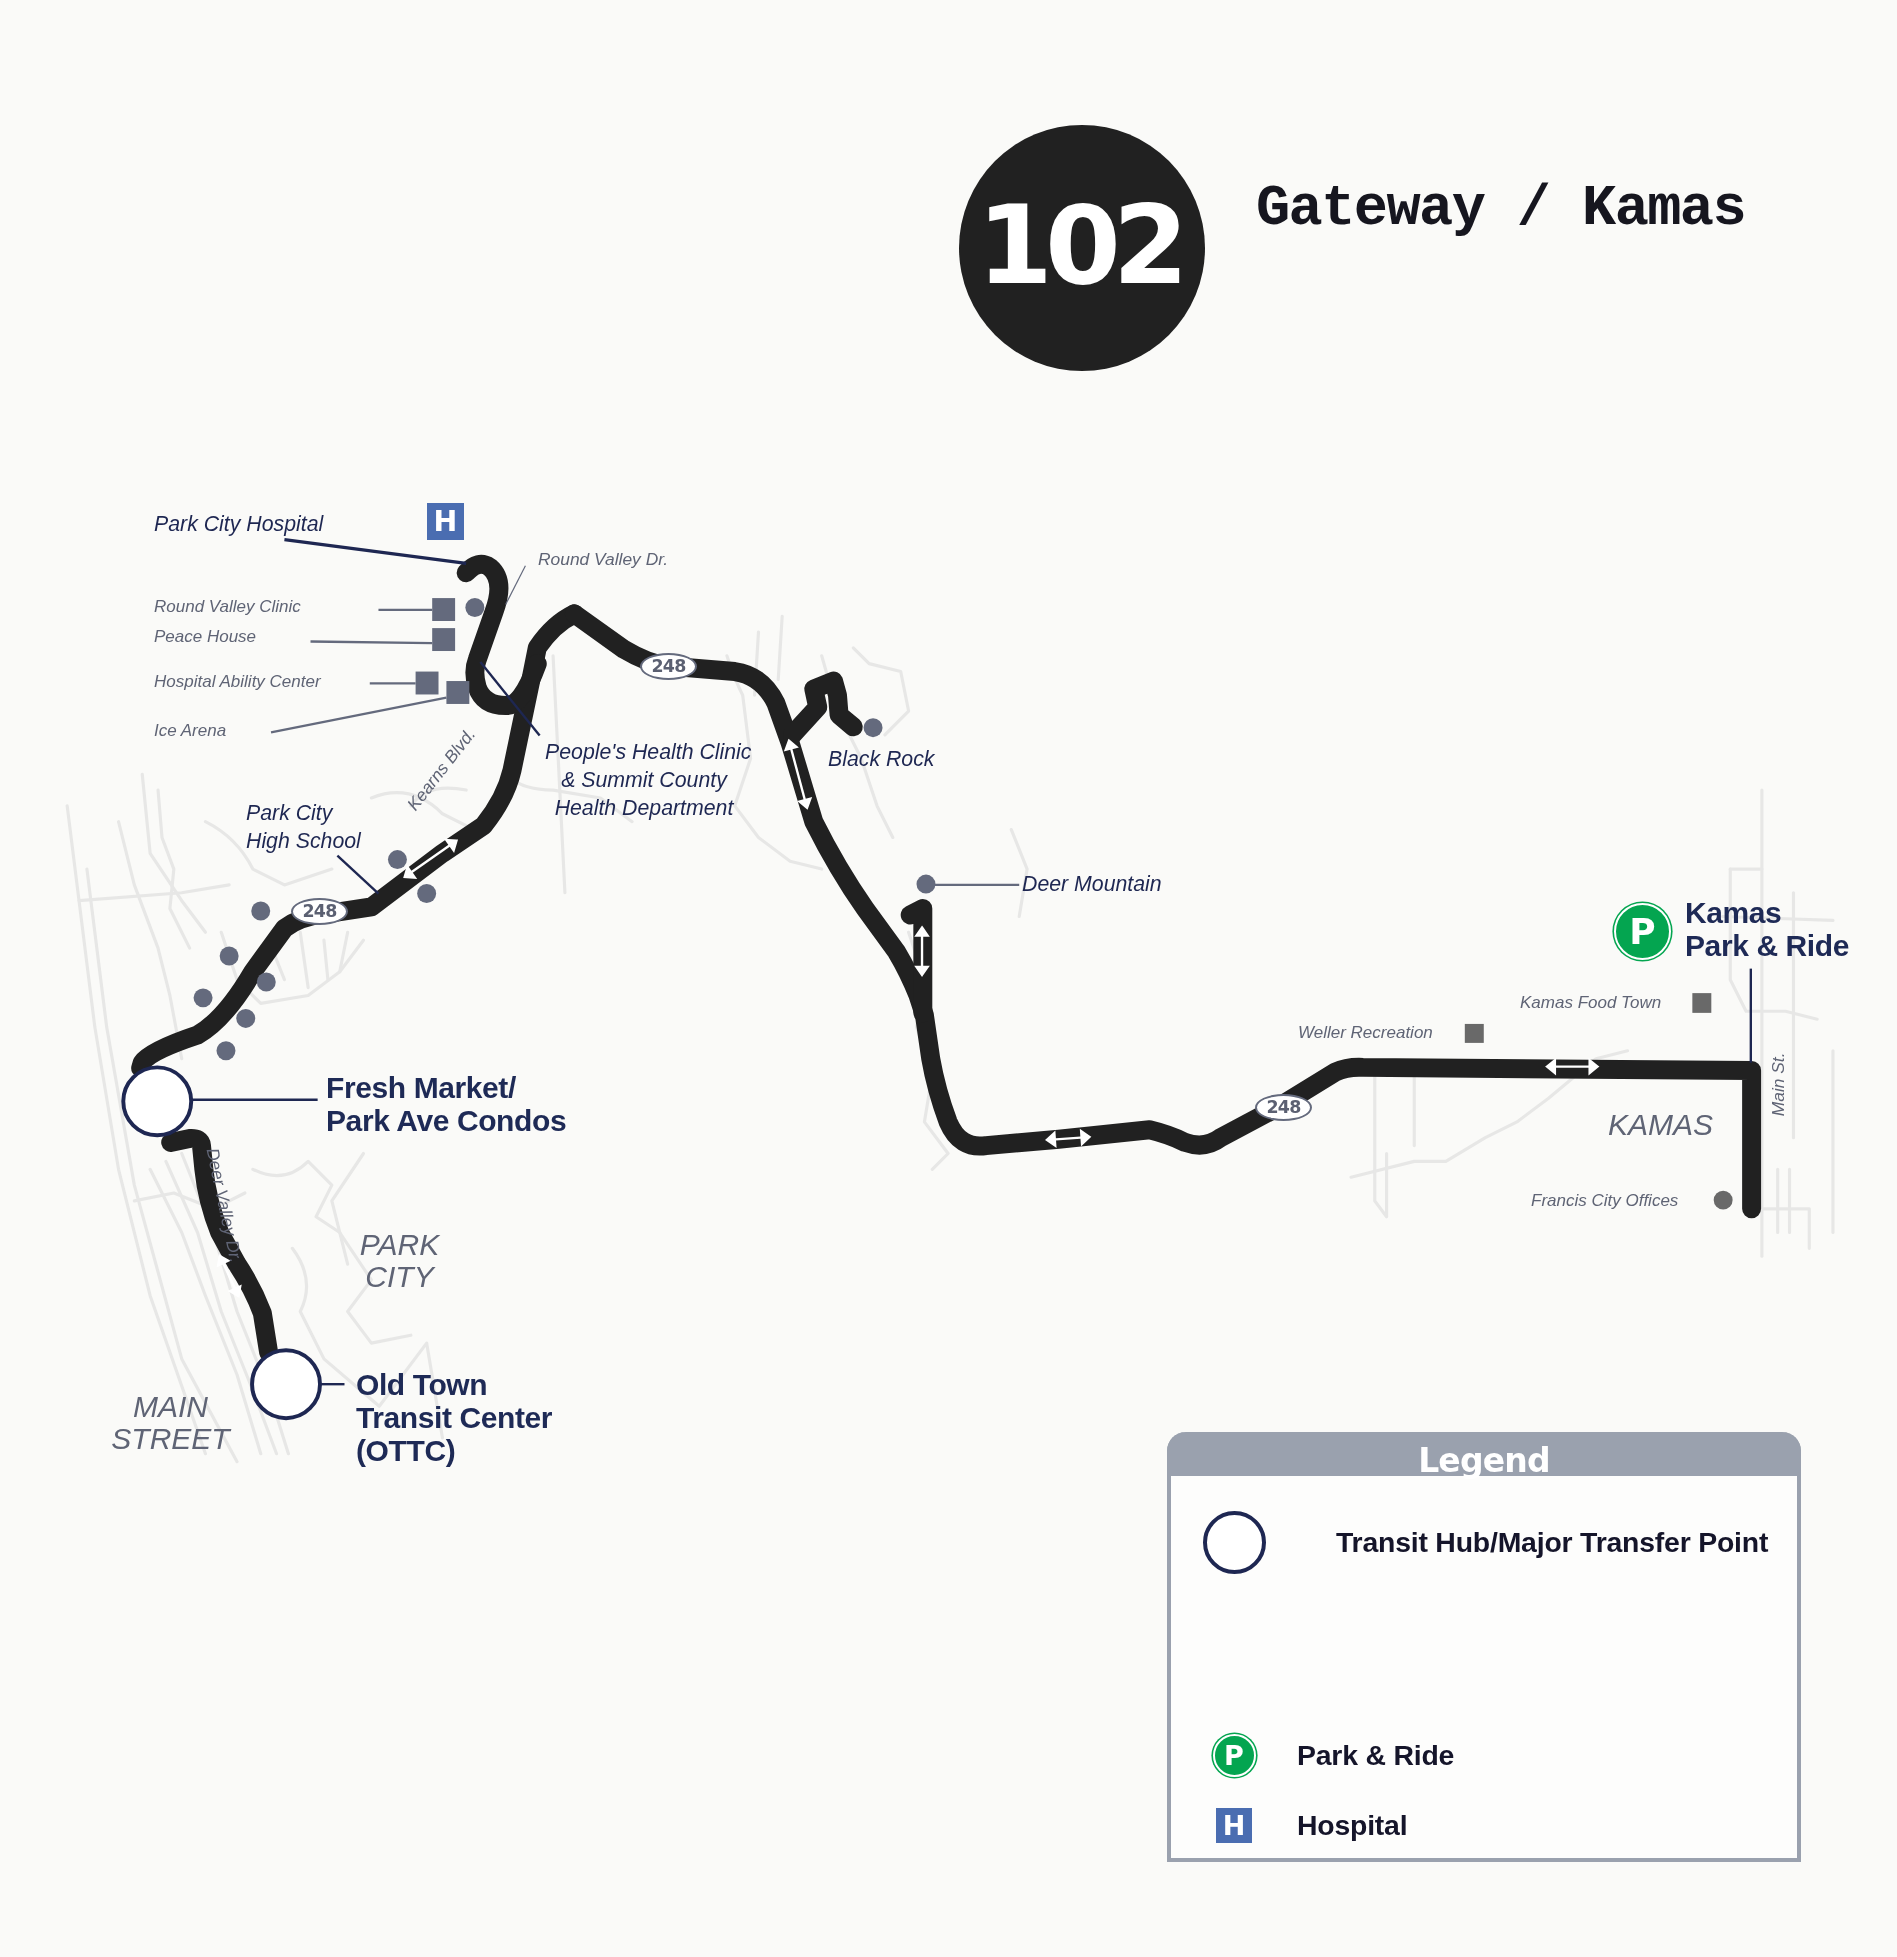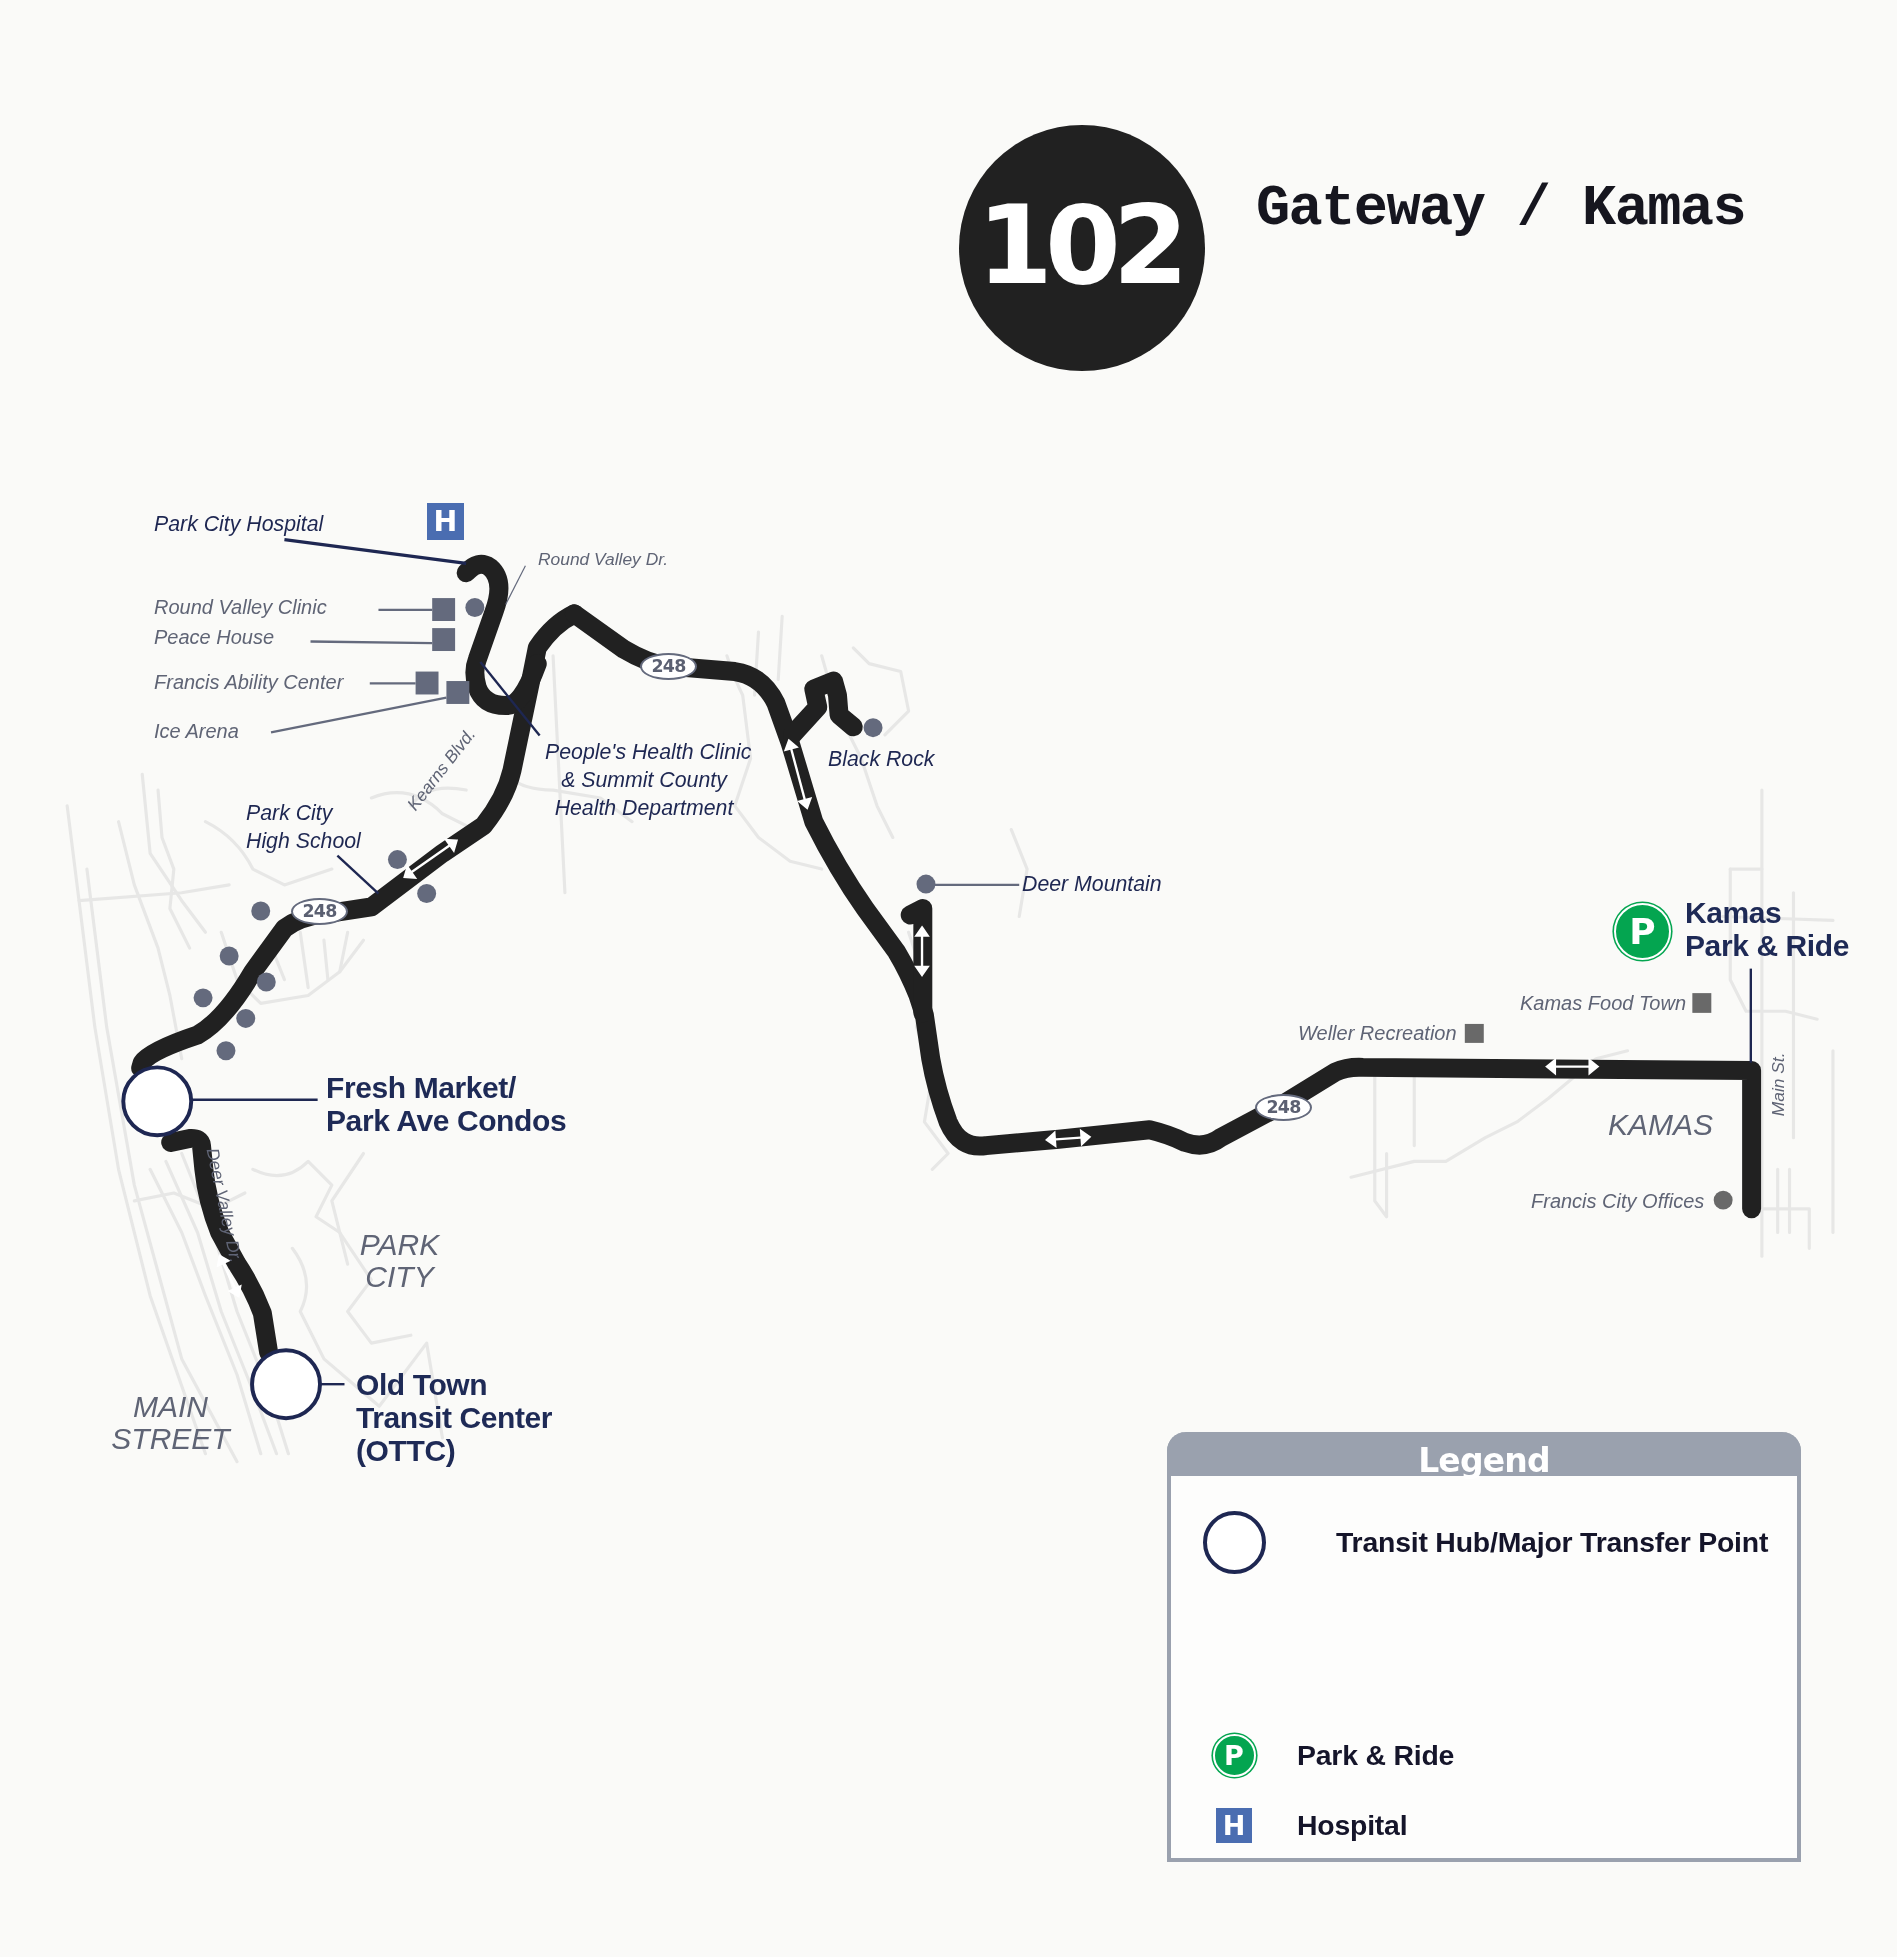--- a/index.html
+++ b/index.html
@@ -3,21 +3,21 @@
 <meta charset="utf-8">
 <style>
   html, body { margin: 0; padding: 0; background: #fafaf8; }
   body { width: 1897px; height: 1957px; position: relative; overflow: hidden; font-family: "DejaVu Sans", sans-serif; }
   svg.map { position: absolute; left: 0; top: 0; }
   .title-badge { position: absolute; left: 959px; top: 125px; width: 246px; height: 246px; border-radius: 50%; background: #212121; display: flex; align-items: center; justify-content: center; }
   .title-badge span { color: #ffffff; font-family: "DejaVu Sans", sans-serif; font-weight: bold; font-size: 109px; letter-spacing: -8px; margin-left: -6.3px; margin-top: -4.7px; }
   .title-text { position: absolute; left: 1256px; top: 175px; color: #16161f; font-family: Liberation Mono, monospace; font-weight: bold; font-size: 57px; line-height: 69px; letter-spacing: -1.6px; }
   .lbl { position: absolute; font-family: "Liberation Sans", sans-serif; font-style: italic; white-space: nowrap; }
   .lbl.navy { color: #1e2752; font-size: 21.3px; line-height: 28px; }
-  .lbl.grey { color: #5f6475; font-size: 20px; line-height: 28px; }
+  .lbl.grey { color: #5f6475; font-size: 17px; line-height: 28px; }
   .lbl.small { color: #5f6475; font-size: 17.4px; line-height: 20.5px; }
   .lbl.area { color: #5f6475; font-size: 30px; line-height: 32px; font-style: italic; text-align: center; }
   .hub-lbl { position: absolute; font-family: "Liberation Sans", sans-serif; font-weight: bold; color: #1e2a56; font-size: 30px; line-height: 33px; white-space: nowrap; letter-spacing: -0.4px; }
   .legend { position: absolute; left: 1167px; top: 1432px; width: 634px; height: 430px; box-sizing: border-box; border: 4px solid #9aa1ae; border-top: none; border-radius: 19px 19px 0 0; background: #fdfdfc; }
   .legend-head { position: absolute; left: -4px; top: 0; width: 634px; height: 44px; background: #9aa1ae; border-radius: 19px 19px 0 0; color: #ffffff; font-family: "DejaVu Sans", sans-serif; font-weight: bold; font-size: 33px; line-height: 57px; text-align: center; letter-spacing: -0.8px; }
   .legend-row { position: absolute; left: 0; width: 624px; height: 47px; display: flex; align-items: center; }
   .legend-icon { width: 126px; display: flex; justify-content: center; align-items: center; }
   .legend-text { font-family: "Liberation Sans", sans-serif; font-weight: bold; font-size: 28.4px; color: #15152a; letter-spacing: -0.2px; white-space: nowrap; }
   .ico-hub { width: 63px; height: 63px; border: 4px solid #1e2752; border-radius: 50%; background: #fff; box-sizing: border-box; }
   .ico-stop { width: 22px; height: 22px; border-radius: 50%; background: #646a7d; }
@@ -169,21 +169,21 @@
 </div>
 <div class="title-text">
   <div>Gateway / Kamas</div>
 </div>
 
 <div class="h-map">H</div>
 <div class="lbl navy" style="left:154px; top:510px;">Park City Hospital</div>
 
 <div class="lbl grey" style="left:154px; top:593px;">Round Valley Clinic</div>
 <div class="lbl grey" style="left:154px; top:623px;">Peace House</div>
-<div class="lbl grey" style="left:154px; top:668px;">Francis Ability Center</div>
+<div class="lbl grey" style="left:154px; top:668px;">Hospital Ability Center</div>
 <div class="lbl grey" style="left:154px; top:717px;">Ice Arena</div>
 
 <div class="lbl small" style="left:538px; top:549px;">Round Valley Dr.</div>
 <div class="lbl small" style="left:411px; top:798px; transform: rotate(-52deg); transform-origin: left center;">Kearns Blvd.</div>
 <div class="lbl small" style="left:212px; top:1138px; transform: rotate(78deg); transform-origin: left center;">Deer Valley Dr.</div>
 <div class="lbl small" style="left:1778px; top:1106px; transform: rotate(-90deg); transform-origin: left center;">Main St.</div>
 
 <div class="lbl navy" style="left:545px; top:738px; text-align:center; width:198px;">
   <div>People's Health Clinic</div>
   <div>&amp; Summit County</div>

